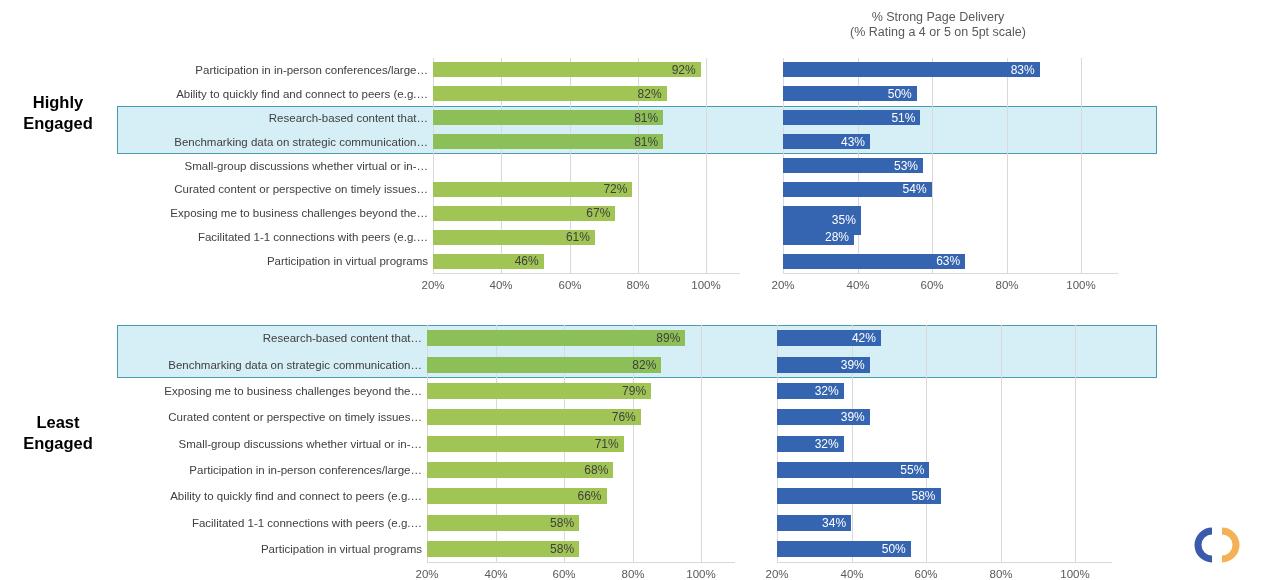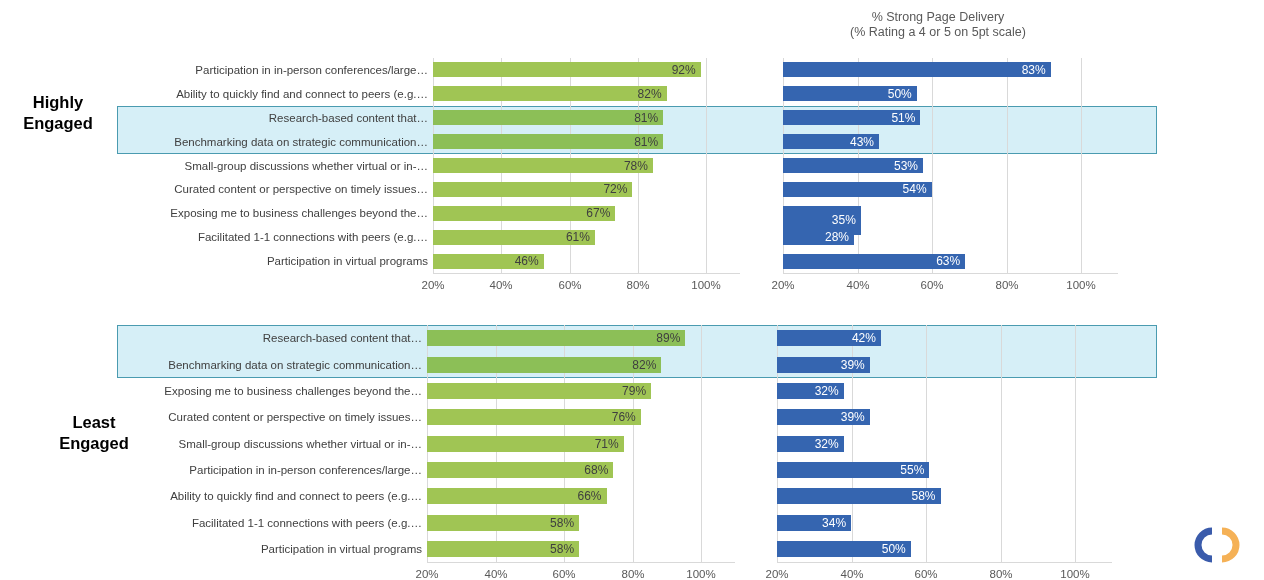--- a/index.html
+++ b/index.html
@@ -67,21 +67,21 @@
 
   <div class="panel-title" style="left:793px;top:10px;width:290px;">
     <span>% Strong Page Delivery</span>
     <span class="l2">(% Rating a 4 or 5 on 5pt scale)</span>
   </div>
 
   <div class="group-label" style="top:92px;">
     <div>Highly</div>
     <div>Engaged</div>
   </div>
-  <div class="group-label" style="top:412px;padding-left:36px;">
+  <div class="group-label" style="top:412px;">
     <div>Least</div>
     <div>Engaged</div>
   </div>
 
   <div id="charts-host">
       <div class="chart" style="inset: 0px;">
         <div class="hl-band" style="left: 117px; width: 1040px; top: 105.778px; height: 47.7778px;"></div>
         <div class="grid" style="left: 433px; top: 58px; height: 215px;"></div>
         <div class="tick" style="left: 433px; top: 279px;">20%</div>
         <div class="grid" style="left: 501px; top: 58px; height: 215px;"></div>
@@ -101,48 +101,45 @@
         <div class="tick" style="left: 932px; top: 279px;">60%</div>
         <div class="grid" style="left: 1007px; top: 58px; height: 215px;"></div>
         <div class="tick" style="left: 1007px; top: 279px;">80%</div>
         <div class="grid" style="left: 1081px; top: 58px; height: 215px;"></div>
         <div class="tick" style="left: 1081px; top: 279px;">100%</div>
         <div class="axisline" style="left: 783px; width: 335.25px; top: 273px;"></div>
         <div class="cat-label" style="left: 150px; width: 278px; top: 62.9444px;">Participation in in-person conferences/large…</div>
         <div class="bar green" style="left: 433px; top: 62.4444px; width: 267.7px; height: 15px;">
           <span class="bar-val">92%</span>
         </div>
-        <div class="bar blue" style="left: 783px; top: 62.4444px; width: 256.675px; height: 15px; padding-left: 11px;">
+        <div class="bar blue" style="left: 783px; top: 62.4444px; width: 256.675px; height: 15px;">
           <span class="bar-val">83%</span>
         </div>
         <div class="cat-label" style="left: 150px; width: 278px; top: 86.8333px;">Ability to quickly find and connect to peers (e.g.…</div>
         <div class="bar green" style="left: 433px; top: 86.3333px; width: 233.575px; height: 15px;">
           <span class="bar-val">82%</span>
         </div>
         <div class="bar blue" style="left: 783px; top: 86.3333px; width: 133.75px; height: 15px;">
           <span class="bar-val">50%</span>
         </div>
         <div class="cat-label" style="left: 150px; width: 278px; top: 110.722px;">Research-based content that…</div>
         <div class="bar green on-band" style="left: 433px; top: 110.222px; width: 230.162px; height: 15px;">
           <span class="bar-val">81%</span>
         </div>
         <div class="bar blue" style="left: 783px; top: 110.222px; width: 137.475px; height: 15px;">
           <span class="bar-val">51%</span>
         </div>
         <div class="cat-label" style="left: 150px; width: 278px; top: 134.611px;">Benchmarking data on strategic communication…</div>
         <div class="bar green on-band" style="left: 433px; top: 134.111px; width: 230.162px; height: 15px;">
           <span class="bar-val">81%</span>
         </div>
-        <div class="bar blue" style="left: 783px; top: 134.111px; width: 96px; height: 15px;">
+        <div class="bar blue" style="left: 783px; top: 134.111px; width: 87px; height: 15px;">
           <span class="bar-val">43%</span>
         </div>
         <div class="cat-label" style="left: 150px; width: 278px; top: 158.5px;">Small-group discussions whether virtual or in-…</div>
-        <div class="bar green" style="left: 433px; top: 158px; width: 219.925px; height: 15px;">
-          <span class="bar-val">78%</span>
-        </div>
         <div class="bar blue" style="left: 783px; top: 158px; width: 140px; height: 15px;">
           <span class="bar-val">53%</span>
         </div>
         <div class="cat-label" style="left: 150px; width: 278px; top: 182.389px;">Curated content or perspective on timely issues…</div>
         <div class="bar green" style="left: 433px; top: 181.889px; width: 199.45px; height: 15px;">
           <span class="bar-val">72%</span>
         </div>
         <div class="bar blue" style="left: 783px; top: 181.889px; width: 148.65px; height: 15px;">
           <span class="bar-val">54%</span>
         </div>

